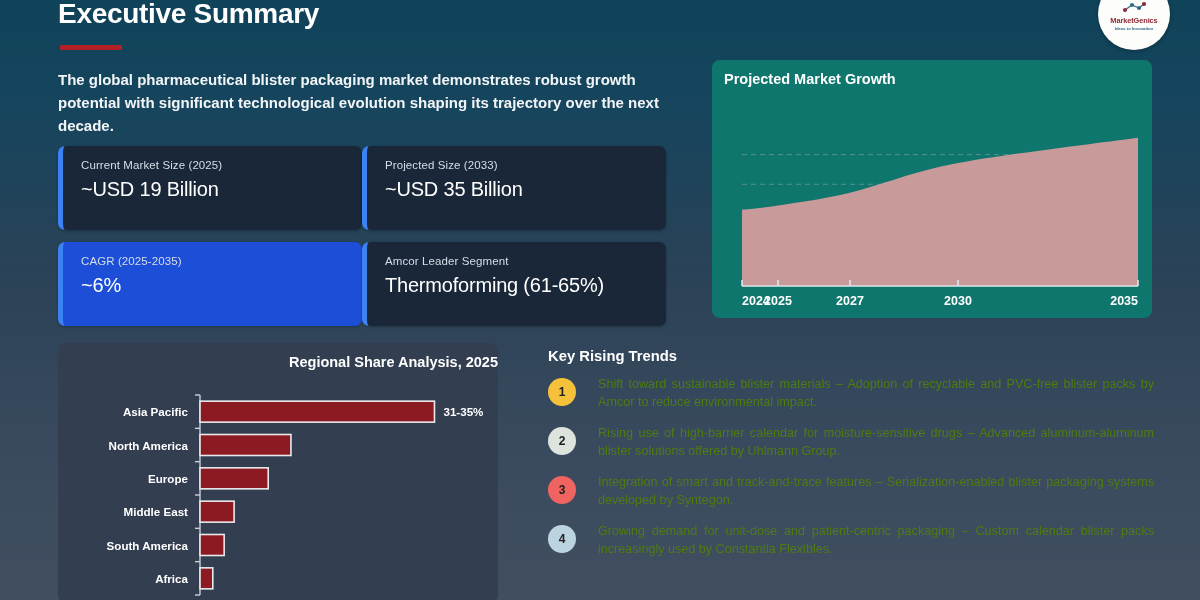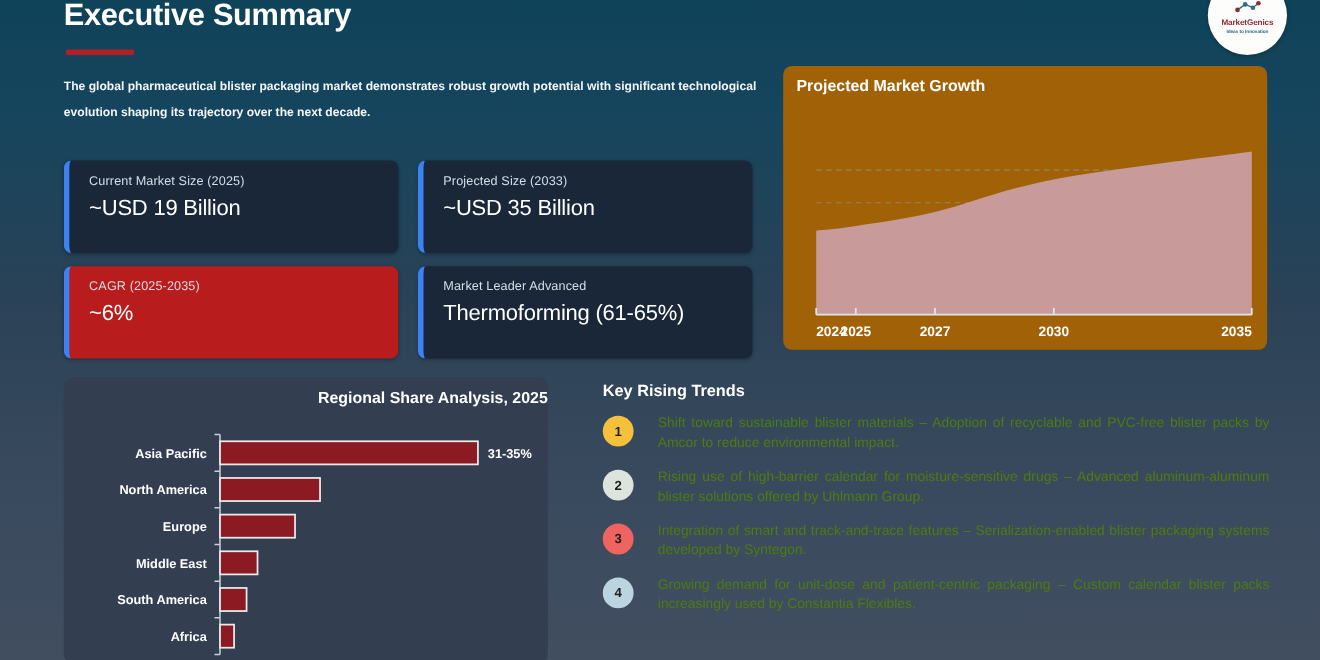--- a/index.html
+++ b/index.html
@@ -16,55 +16,55 @@
     position:absolute; left:58px; top:-2px;
     font-size:28px; font-weight:bold; letter-spacing:-0.3px;
     color:#ffffff;
   }
   .title-rule {
     position:absolute; left:60px; top:45px;
     width:62px; height:5px; background:#b02024; border-radius:1px;
   }
   .intro {
     position:absolute; left:58px; top:68px; width:632px;
-    font-size:11px; font-weight:bold; line-height:23px; color:#f2f5f7;
+    font-size:15px; font-weight:bold; line-height:23px; color:#f2f5f7;
   }
 
   
   .logo {
     position:absolute; right:30px; top:-22px;
     width:72px; height:72px; border-radius:50%;
     background:#fdfdfb;
     display:flex; flex-direction:column;
     align-items:center; justify-content:flex-end;
     padding-bottom:19px;
     box-shadow:0 1px 4px rgba(0,0,0,.3);
   }
   .logo-mark { position:absolute; top:22px; left:50%; transform:translateX(-50%); }
   .logo-name { font-size:7.4px; font-weight:bold; color:#8d2b36; letter-spacing:-0.1px; line-height:9px;text-align:center; }
   .logo-tag  { font-size:4.3px; font-weight:bold; color:#2f6d86; letter-spacing:-0.05px; margin-top:1px; }
 
   
   .metrics { position:absolute; left:58px; top:146px; width:626px; }
-  .metric-row { display:flex; gap:18px; margin-bottom:12px;border-radius:26px; }
+  .metric-row { display:flex; margin-bottom:12px;border-radius:26px; }
   .metric-card {
     width:304px; height:84px;
     background:#1a2739;
     border-radius:7px;
     border-left:5px solid #3c82f2;
     padding:13px 0 0 18px;
     box-shadow:0 1px 3px rgba(0,0,0,.25);
   }
   .metric-label { font-size:11.5px; color:#d6dde5; font-weight:normal; letter-spacing:.1px; }
   .metric-value { font-size:20px; font-weight:normal; color:#ffffff; margin-top:7px; letter-spacing:-0.2px; }
 
   
   .panel-growth {
     position:absolute; left:712px; top:60px; width:440px; height:258px;
-    background:#a16207; border-radius:8px;
+    background:#0f766e; border-radius:8px;
   }
   .panel-growth .panel-title {
     position:absolute; left:12px; top:11px;
     font-size:14.5px; font-weight:bold; color:#ffffff;
   }
   .growth-svg { position:absolute; left:0; top:0; }
 
   .panel-regional {
     position:absolute; left:58px; top:343px; width:440px; height:260px;
     background:#333e51; border-radius:8px;
@@ -119,26 +119,26 @@
     <div class="metric-card" style="border-left-color: rgb(60, 130, 242); background: rgb(26, 39, 57);">
       <div class="metric-label">Current Market Size (2025)</div>
       <div class="metric-value">~USD 19 Billion</div>
     </div>
     <div class="metric-card" style="border-left-color: rgb(60, 130, 242); background: rgb(26, 39, 57);">
       <div class="metric-label">Projected Size (2033)</div>
       <div class="metric-value">~USD 35 Billion</div>
     </div>
   </div>
   <div class="metric-row">
-    <div class="metric-card" style="border-left-color: rgb(60, 130, 242); background: #b91c1c;">
+    <div class="metric-card" style="border-left-color: rgb(60, 130, 242); background: #1d4ed8;">
       <div class="metric-label">CAGR (2025-2035)</div>
       <div class="metric-value">~6%</div>
     </div>
     <div class="metric-card" style="border-left-color: rgb(60, 130, 242); background: rgb(26, 39, 57);">
-      <div class="metric-label">Market Leader Advanced</div>
+      <div class="metric-label">Amcor Leader Segment</div>
       <div class="metric-value">Thermoforming (61-65%)</div>
     </div>
   </div>
 </div>
 
 <div class="panel-growth">
   <div class="panel-title">Projected Market Growth</div>
   <svg class="growth-svg" id="growth-svg" width="440" height="258">
       <line x1="30" y1="183.61904761904762" x2="426" y2="183.61904761904762" stroke="#8fa3b3" stroke-width="1" stroke-dasharray="5 4" opacity="0.55"></line>
       <line x1="30" y1="153.95238095238096" x2="426" y2="153.95238095238096" stroke="#8fa3b3" stroke-width="1" stroke-dasharray="5 4" opacity="0.55"></line>

